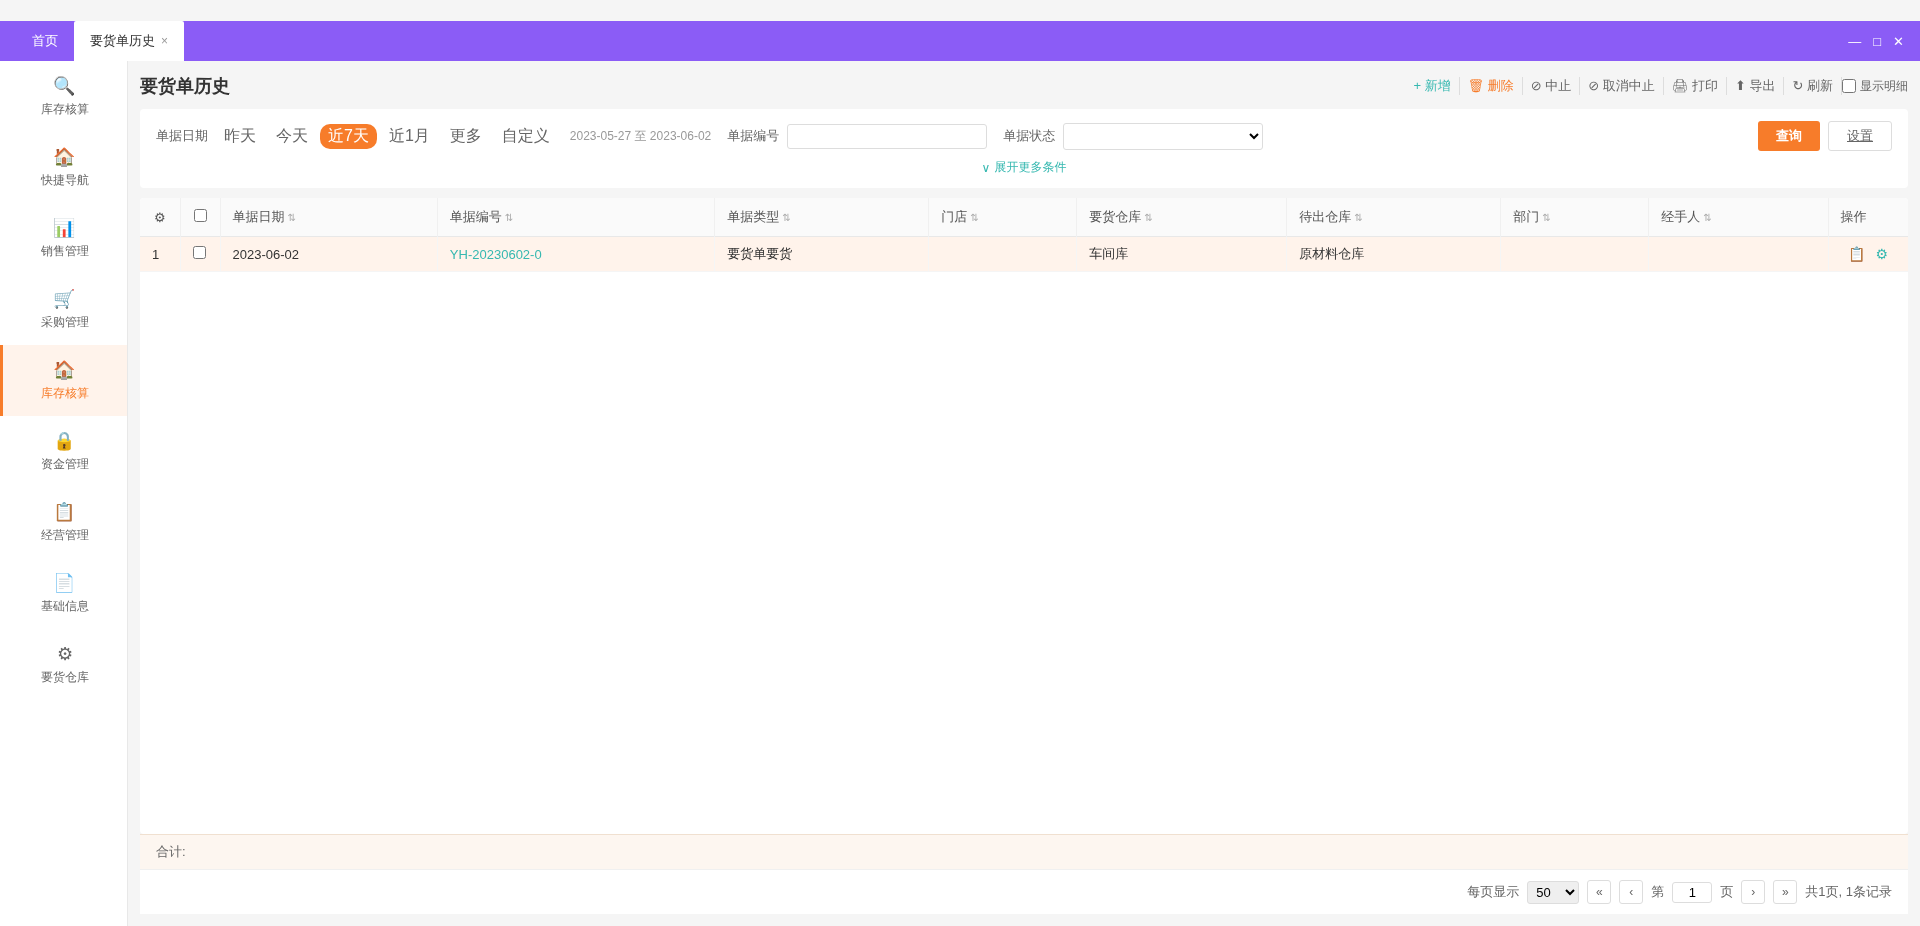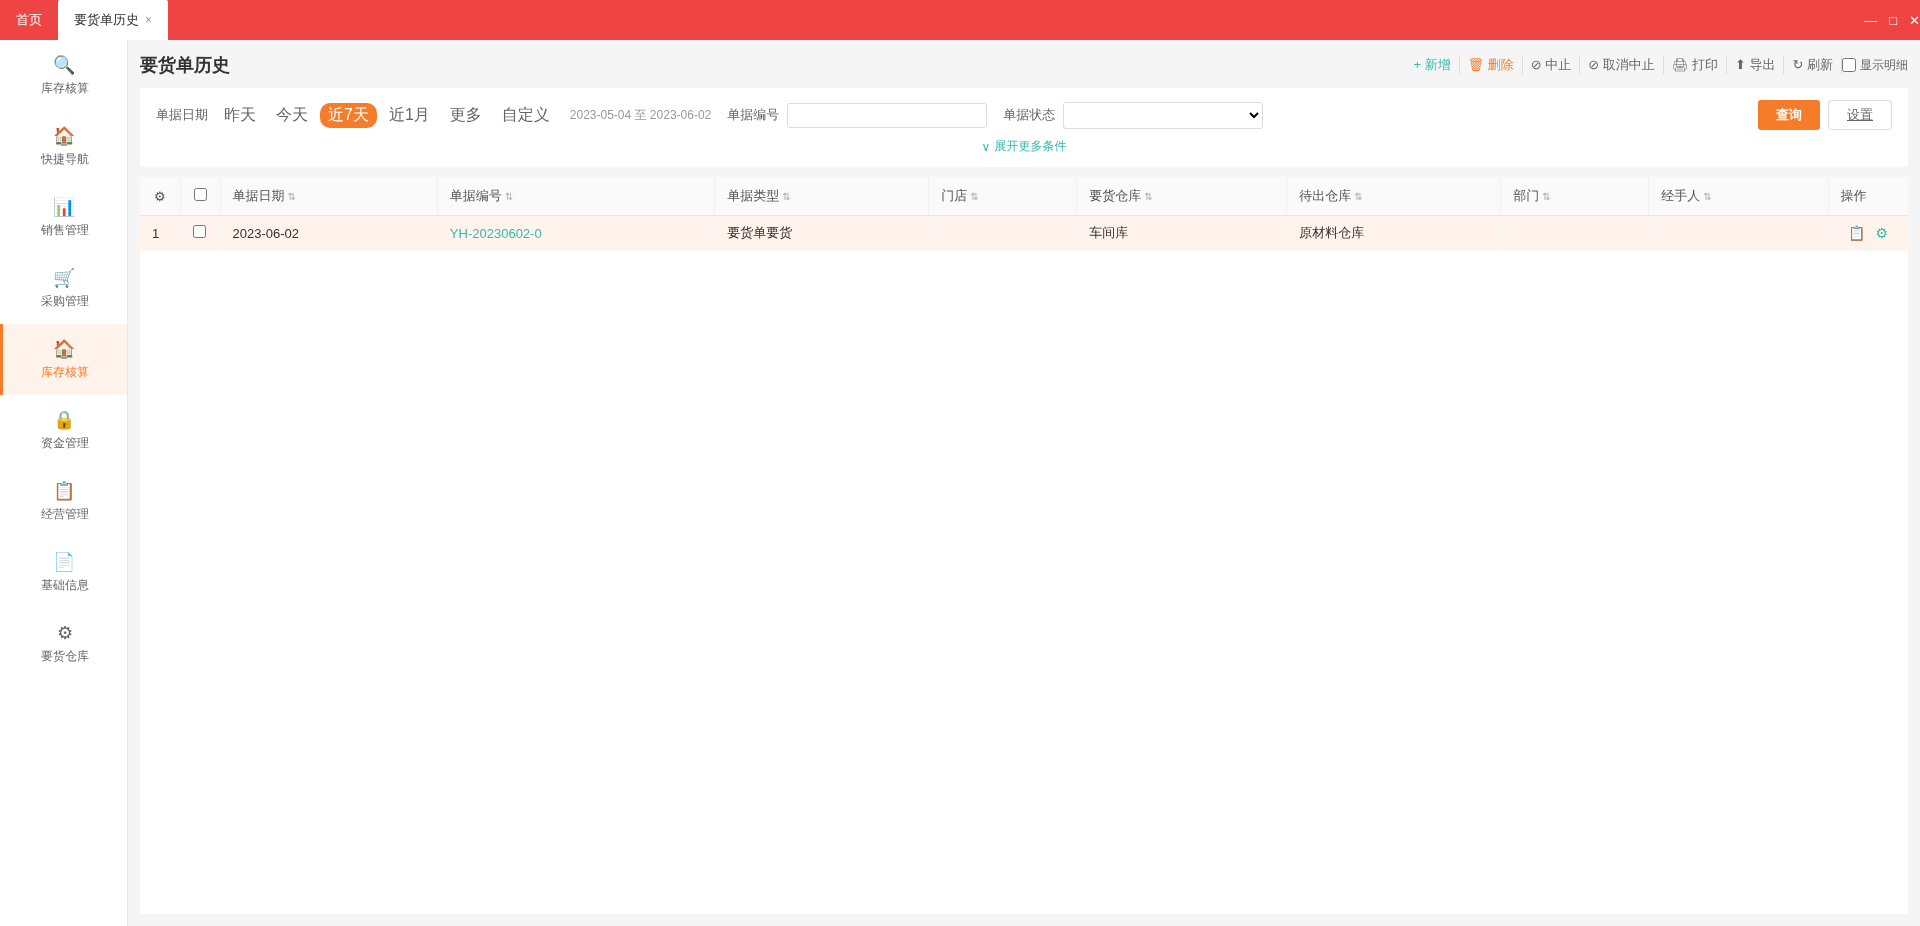--- a/index.html
+++ b/index.html
@@ -1,26 +1,27 @@
 <!DOCTYPE html>
 <html><head>
   <meta charset="utf-8">
   <style>
     * { box-sizing: border-box; margin: 0; padding: 0; }
     body { font-family: 'Microsoft YaHei', Arial, sans-serif; font-size: 13px; background: #f5f5f5; display: flex; flex-direction: column; height: 926px; overflow: hidden; }
 
     
     .top-bar {
-      background: #ef4444;
+      background: #8b5cf6;
       height: 40px;
       display: flex;
       align-items: center;
-      padding: 0 0;
+      padding: 0 16px;
       color: white;
       flex-shrink: 0;
+      margin-top: 21px;
     }
     .top-bar .tab-home {
       padding: 0 16px;
       height: 40px;
       display: flex;
       align-items: center;
       color: white;
       cursor: pointer;
       font-size: 13px;
     }
@@ -422,21 +423,21 @@
         <div class="filter-group">
           <span class="filter-label">单据日期</span>
           <div class="date-chips">
             <span class="date-chip">昨天</span>
             <span class="date-chip">今天</span>
             <span class="date-chip active">近7天</span>
             <span class="date-chip">近1月</span>
             <span class="date-chip">更多</span>
             <span class="date-chip">自定义</span>
           </div>
-          <span class="date-range">2023-05-04 至 2023-06-02</span>
+          <span class="date-range">2023-05-27 至 2023-06-02</span>
         </div>
 
         <div class="filter-group">
           <span class="filter-label">单据编号</span>
           <input type="text" class="filter-input" style="">
         </div>
 
         <div class="filter-group">
           <span class="filter-label">单据状态</span>
           <select class="filter-select">
@@ -533,16 +534,36 @@
             <td></td>
             <td style="text-align:center;">
               <span class="op-icon">📋</span>
               <span class="op-icon">⚙</span>
             </td>
           </tr>
         </tbody>
       </table>
     </div>
 
-
+    <div class="table-footer">
+      <span>合计:</span>
+    </div>
+
+    <div class="pagination">
+      <span>每页显示</span>
+      <select>
+        <option value="20">20</option>
+        <option value="50" selected="">50</option>
+        <option value="100">100</option>
+        <option value="200">200</option>
+      </select>
+      <div class="pagination-btn">«</div>
+      <div class="pagination-btn">‹</div>
+      <span>第</span>
+      <input type="text" class="pagination-input" value="1" style="">
+      <span>页</span>
+      <div class="pagination-btn">›</div>
+      <div class="pagination-btn">»</div>
+      <span>共1页, 1条记录</span>
+    </div>
 
   </div>
 </div>
 
 </body></html>

